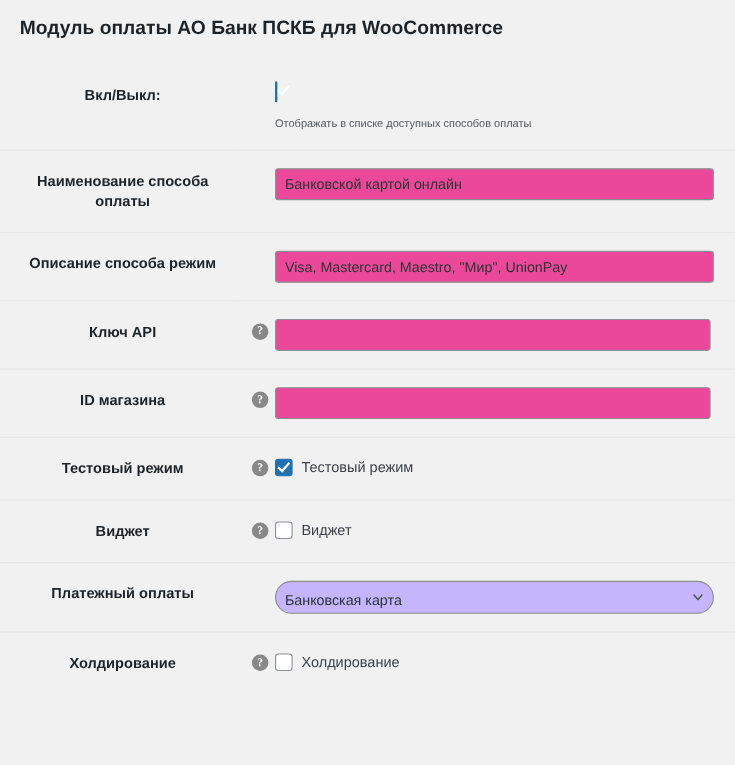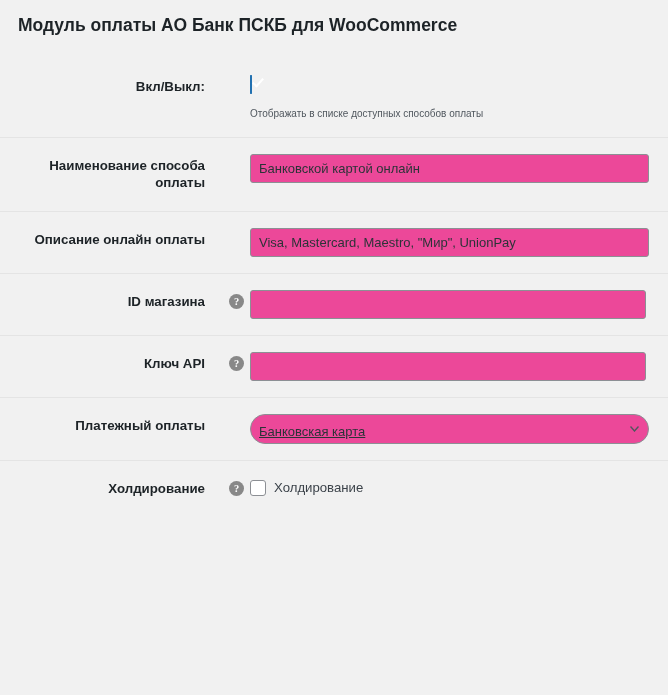--- a/index.html
+++ b/index.html
@@ -33,21 +33,21 @@
   .form-table {
     width: 100%;
     border-collapse: collapse;
     table-layout: fixed;
   }
   .form-table tr {
     vertical-align: top;
   }
   .form-table th {
     width: 215px;
-    text-align: right;
+    text-align: center;
     font-size: 13.3px;
     font-weight: bold;
     color: #1d2327;
     padding: 19px 10px 19px 18px;
     line-height: 1.35;
     box-sizing: border-box;
   }
   .form-table td {
     padding: 16px 16px 16px 0;
     box-sizing: border-box;
@@ -140,28 +140,27 @@
     height: 30px;
   }
   select {
     -webkit-appearance: none;
     appearance: none;
     width: 399px;
     height: 30px;
     box-sizing: border-box;
     border: 1px solid #8c8f94;
     border-radius: 15px;
-    background: #ec4899;
+    background: #c4b5fd;
     font-family: "Liberation Sans", sans-serif;
     font-size: 13px;
     color: #2c3338;
     padding: 3px 28px 3px 8px;
     outline: none;
     line-height: 28px;
-    text-decoration: underline;
   }
   .select-arrow {
     position: absolute;
     right: 10px;
     top: 12px;
     width: 9px;
     height: 6px;
     pointer-events: none;
   }
   .select-arrow svg { display: block; }
@@ -194,50 +193,70 @@
       <tr class="row-sep">
         <th>Наименование способа оплаты</th>
         <td>
           <div class="field-wrap">
             <input type="text" value="Банковской картой онлайн" style="">
           </div>
         </td>
       </tr>
 
       <tr class="row-sep">
-        <th>Описание онлайн оплаты</th>
+        <th>Описание способа режим</th>
         <td>
           <div class="field-wrap">
             <input type="text" value="Visa, Mastercard, Maestro, &quot;Мир&quot;, UnionPay" style="">
           </div>
         </td>
       </tr>
 
       <tr class="row-sep">
+        <th>Ключ API</th>
+        <td>
+          <span class="help-tip">?</span>
+          <div class="field-wrap">
+            <input type="text" class="empty-field" value="" style="">
+          </div>
+        </td>
+      </tr>
+
+      <tr class="row-sep">
         <th>ID магазина</th>
         <td>
           <span class="help-tip">?</span>
           <div class="field-wrap">
             <input type="text" class="empty-field" value="" style="">
           </div>
         </td>
       </tr>
 
-      <tr class="row-sep">
-        <th>Ключ API</th>
-        <td>
-          <span class="help-tip">?</span>
-          <div class="field-wrap">
-            <input type="text" class="empty-field" value="" style="">
-          </div>
-        </td>
-      </tr>
-
-
-
+
+      <tr class="row-sep">
+        <th>Тестовый режим</th>
+        <td>
+          <span class="help-tip">?</span>
+          <div class="field-wrap inline-cb-row">
+            <span class="checkbox checked"></span>
+            <span class="cb-label">Тестовый режим</span>
+          </div>
+        </td>
+      </tr>
+
+      <tr class="row-sep">
+        <th>Виджет</th>
+        <td>
+          <span class="help-tip">?</span>
+          <div class="field-wrap inline-cb-row">
+            <span class="checkbox"></span>
+            <span class="cb-label">Виджет</span>
+          </div>
+        </td>
+      </tr>
 
       <tr class="row-sep">
         <th>Платежный оплаты</th>
         <td>
           <div class="field-wrap">
             <div class="select-wrap">
               <select>
                 <option>Банковская карта</option>
               </select>
               <span class="select-arrow">

